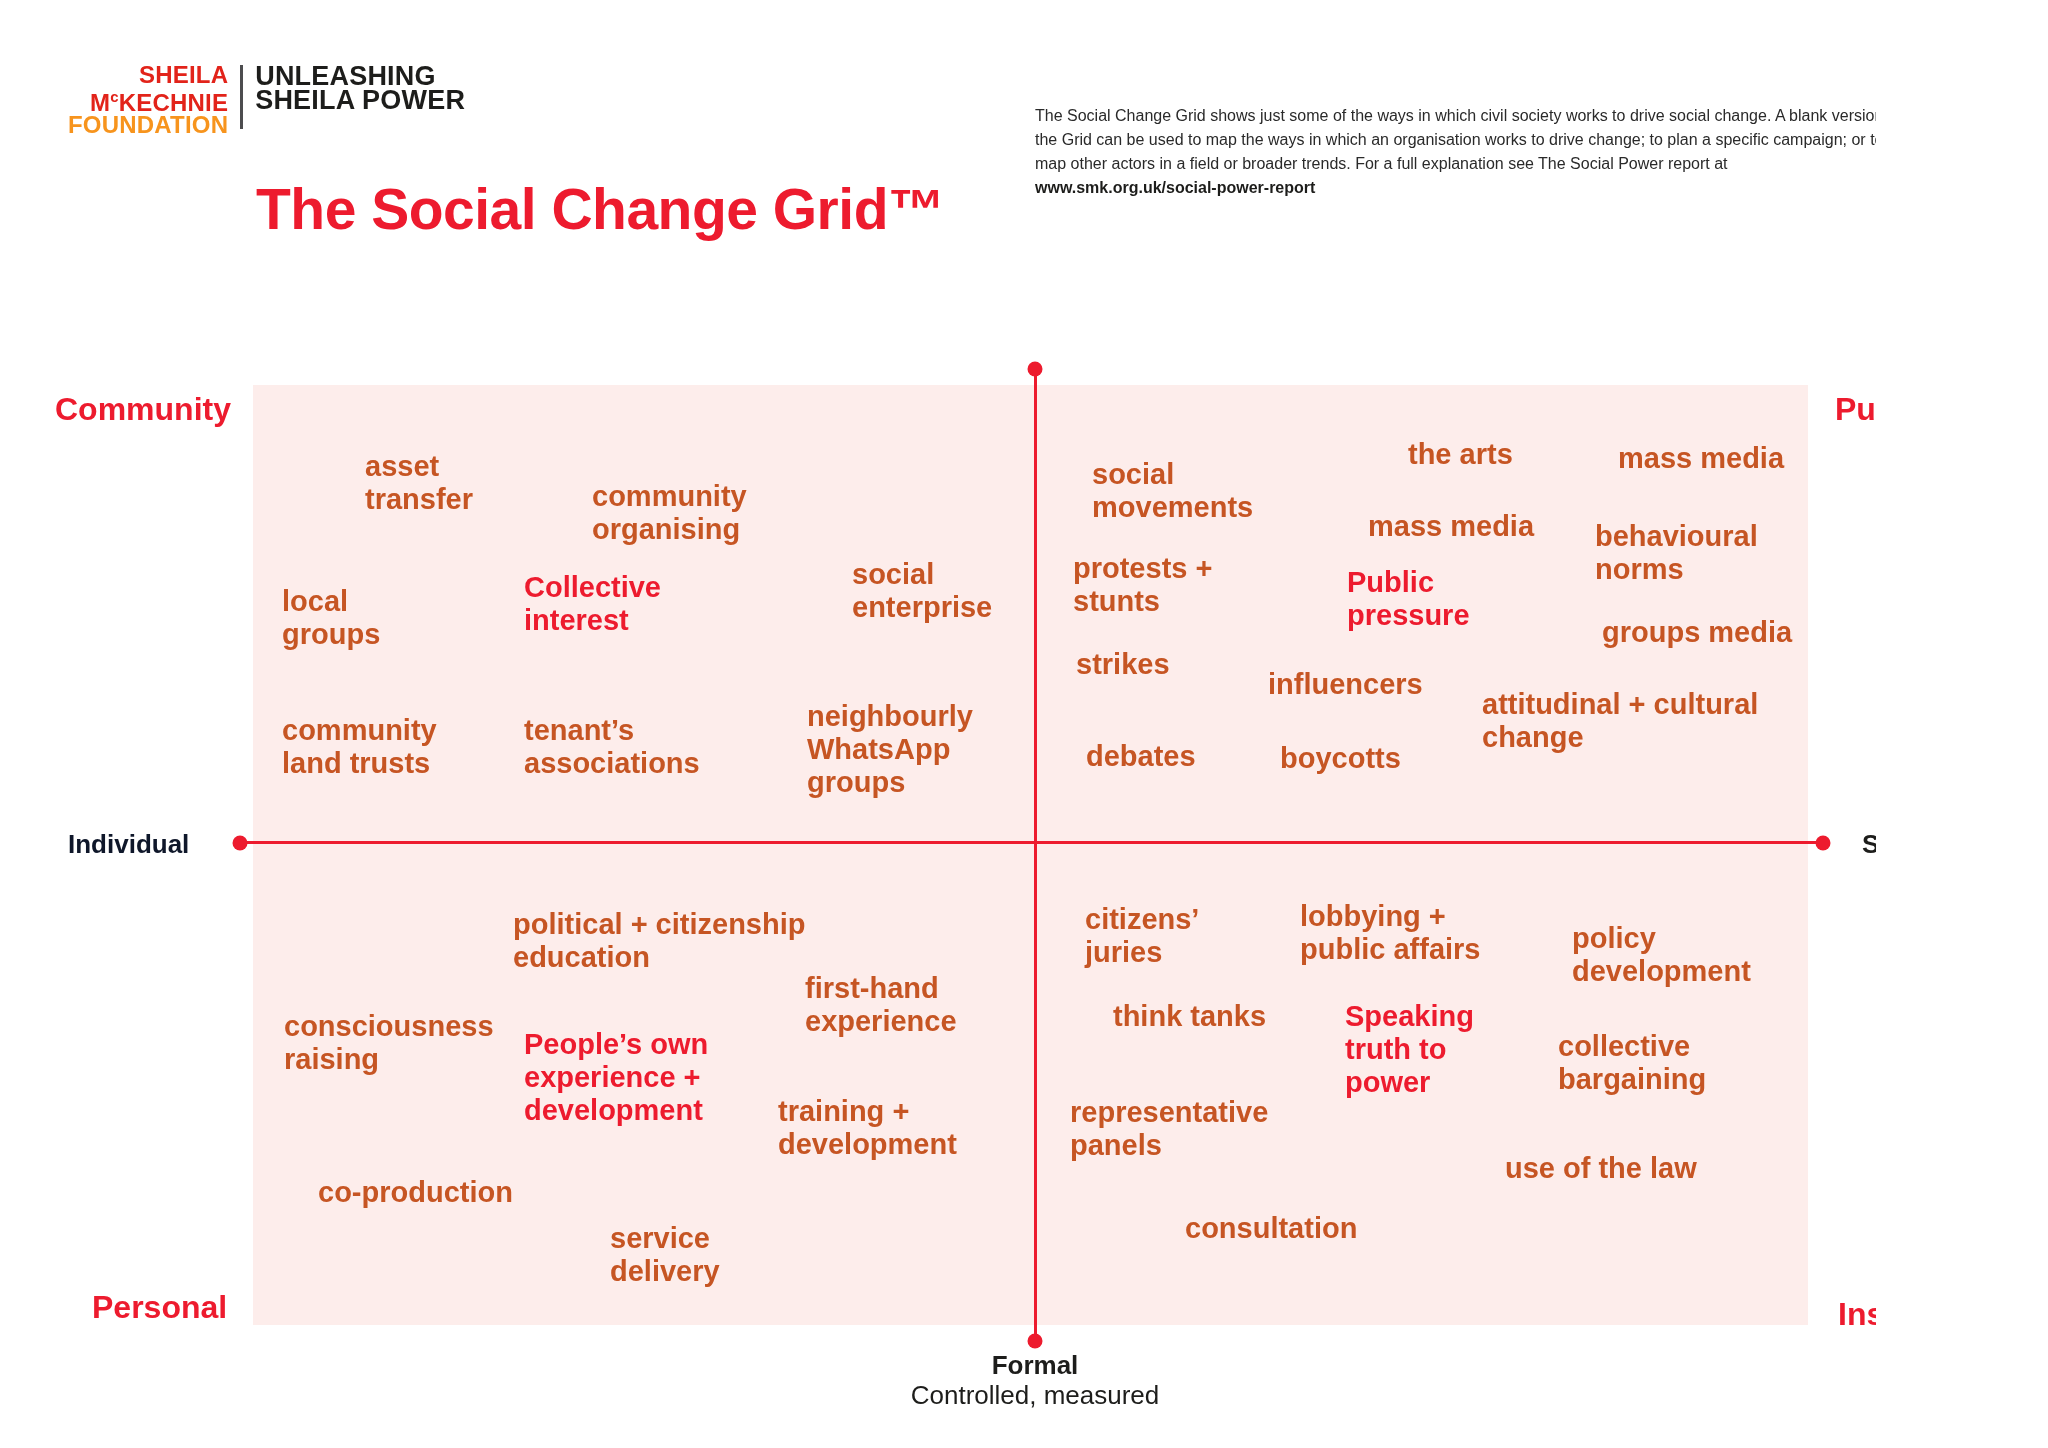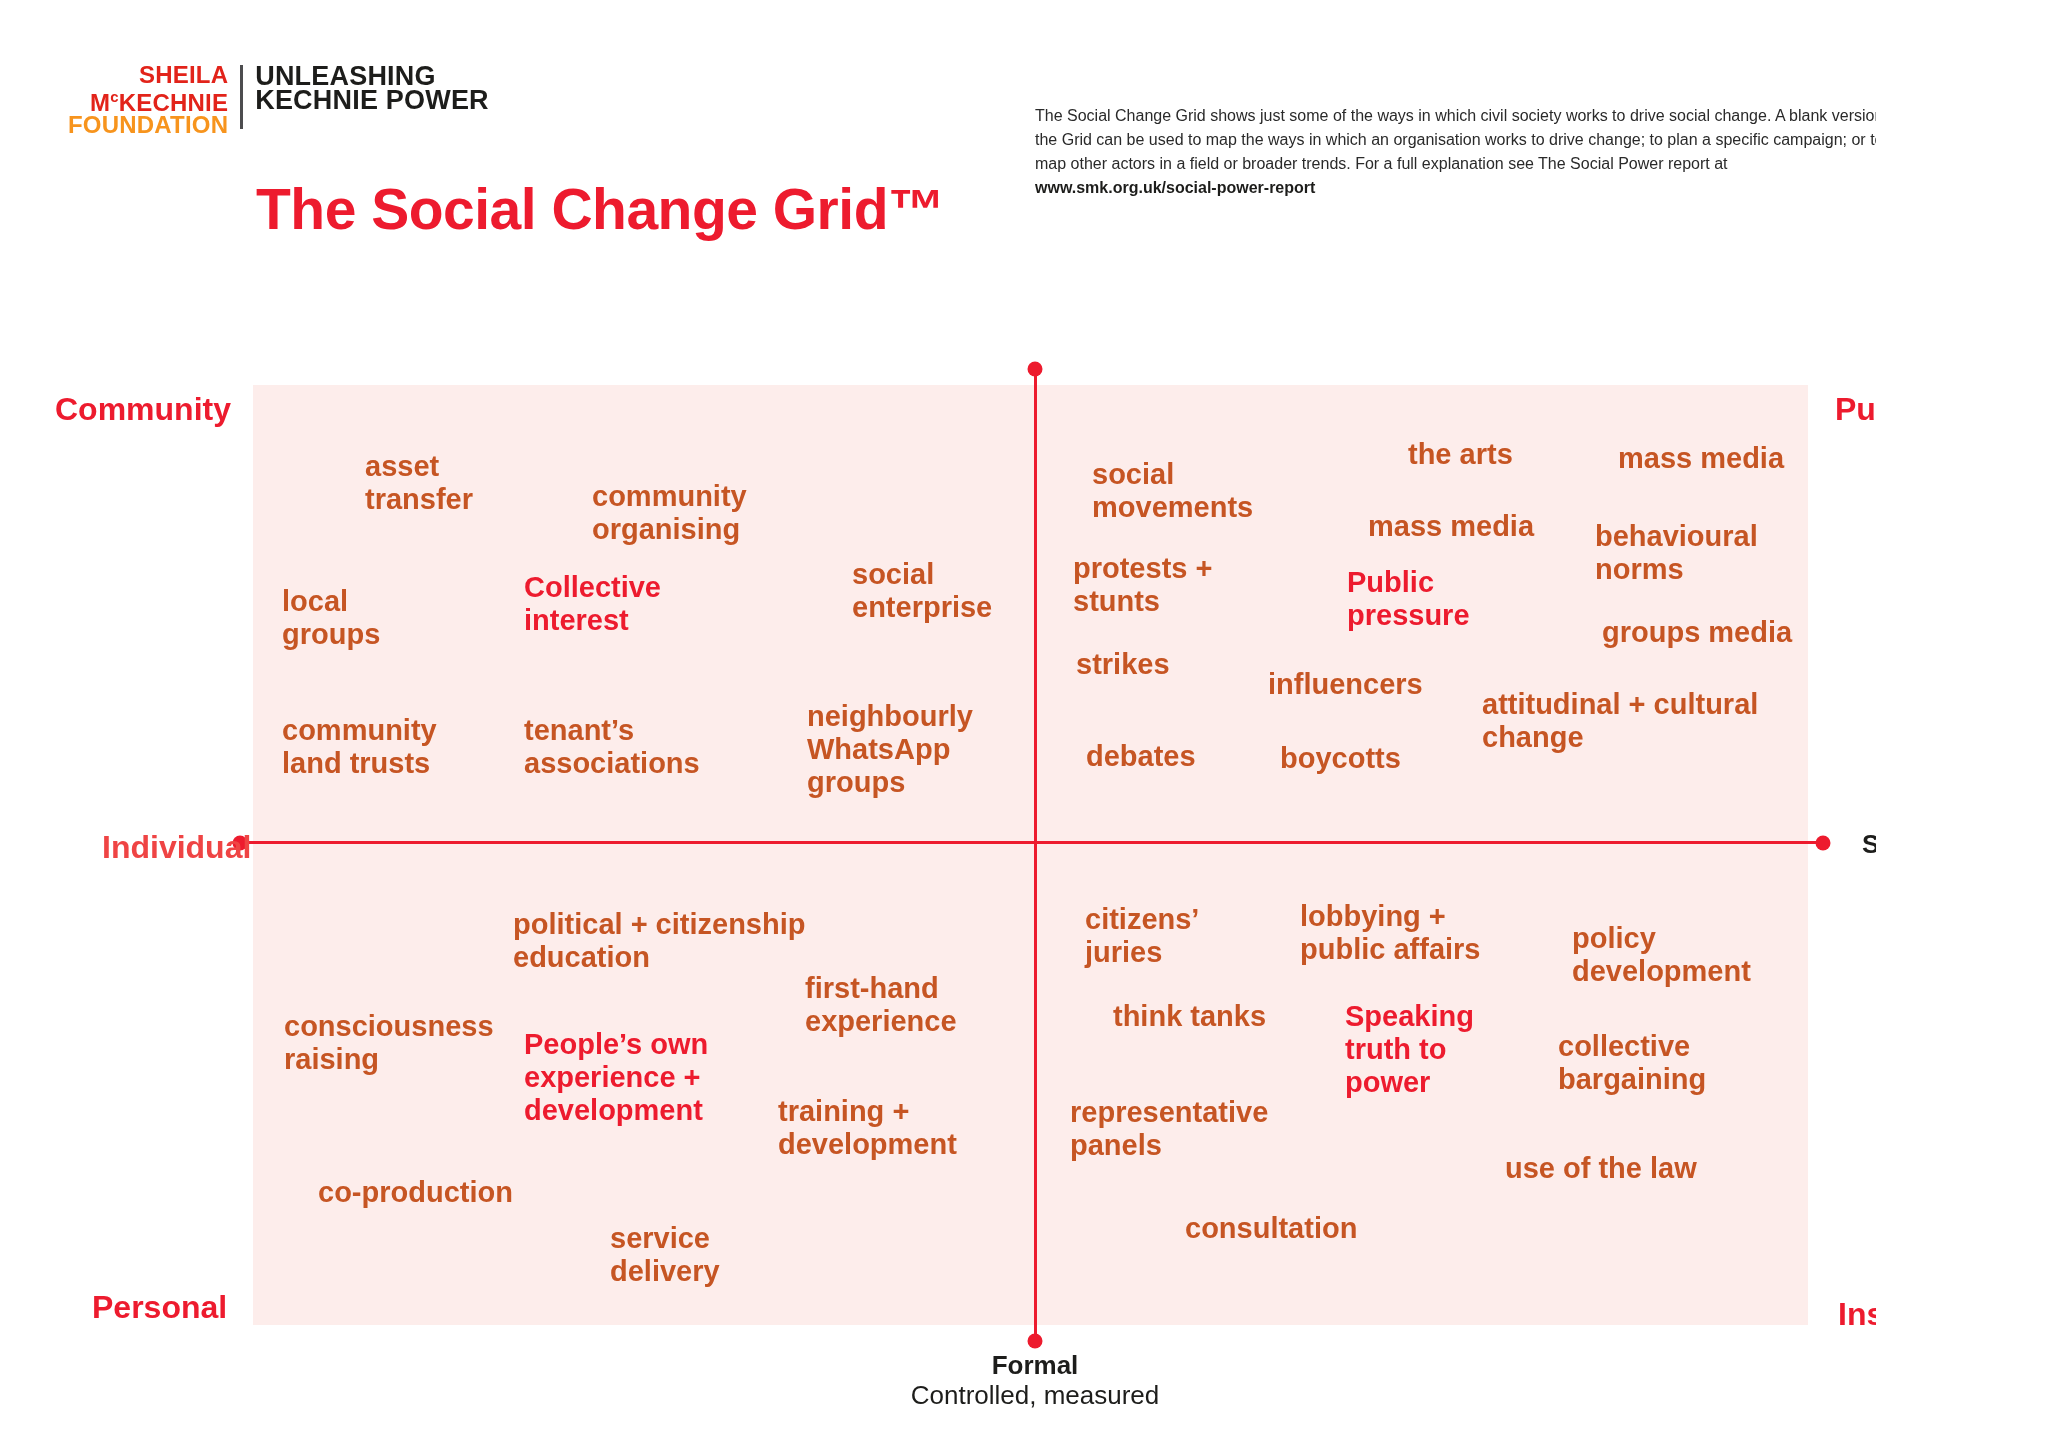--- a/index.html
+++ b/index.html
@@ -38,21 +38,21 @@
   .dot{position:absolute;width:15px;height:15px;border-radius:50%;background:#ed1b2e;transform:translate(-50%,-50%);}
   .dot-top{left:1035px;top:369px;}
   .dot-bottom{left:1035px;top:1341px;}
   .dot-left{left:240px;top:843px;}
   .dot-right{left:1823px;top:843px;}
   
   .axis-top{position:absolute;left:1035px;top:297px;transform:translateX(-50%);text-align:center;color:#1d1d1b;}
   .axis-bottom{position:absolute;left:1035px;top:1350px;transform:translateX(-50%);text-align:center;color:#1d1d1b;}
   .axis-main{font-weight:700;font-size:26px;line-height:30px;}
   .axis-sub{font-weight:400;font-size:26px;line-height:30px;}
-  .axis-left{position:absolute;left:68px;top:829px;font-weight:700;font-size:32px;color:#ef4444;margin-left:34px;}
+  .axis-left{position:absolute;left:68px;top:829px;font-weight:700;font-size:26px;color:#0f172a;}
   .axis-right{position:absolute;left:1862px;top:829px;font-weight:700;font-size:26px;color:#1d1d1b;}
   
   .quad-label{position:absolute;font-weight:800;font-size:32px;color:#ed1b2e;}
   .quad-tl{left:55px;top:391px;}
   .quad-tr{left:1835px;top:391px;}
   .quad-bl{left:92px;top:1289px;}
   .quad-br{left:1838px;top:1296px;}
   
   .term{
     position:absolute;
@@ -68,21 +68,21 @@
 
   <div class="logo">
     <div class="logo-left">
       <div class="logo-line1">SHEILA</div>
       <div class="logo-line2"><span>M</span><span class="logo-sup">c</span><span>KECHNIE</span></div>
       <div class="logo-line3">FOUNDATION</div>
     </div>
     <div class="logo-divider"></div>
     <div class="logo-right">
       <div>UNLEASHING</div>
-      <div>KECHNIE POWER</div>
+      <div>SHEILA POWER</div>
     </div>
   </div>
 
   <div class="page-title">The Social Change Grid™</div>
 
   <div class="description"><span>The Social Change Grid shows just some of the ways in which civil society works to drive social change. A blank version of the Grid can be used to map the ways in which an organisation works to drive change; to plan a specific campaign; or to map other actors in a field or broader trends. For a full explanation see The Social Power report at </span><b>www.smk.org.uk/social-power-report</b></div>
 
   <div class="grid-bg"></div>
 
   <div class="v-line"></div>

